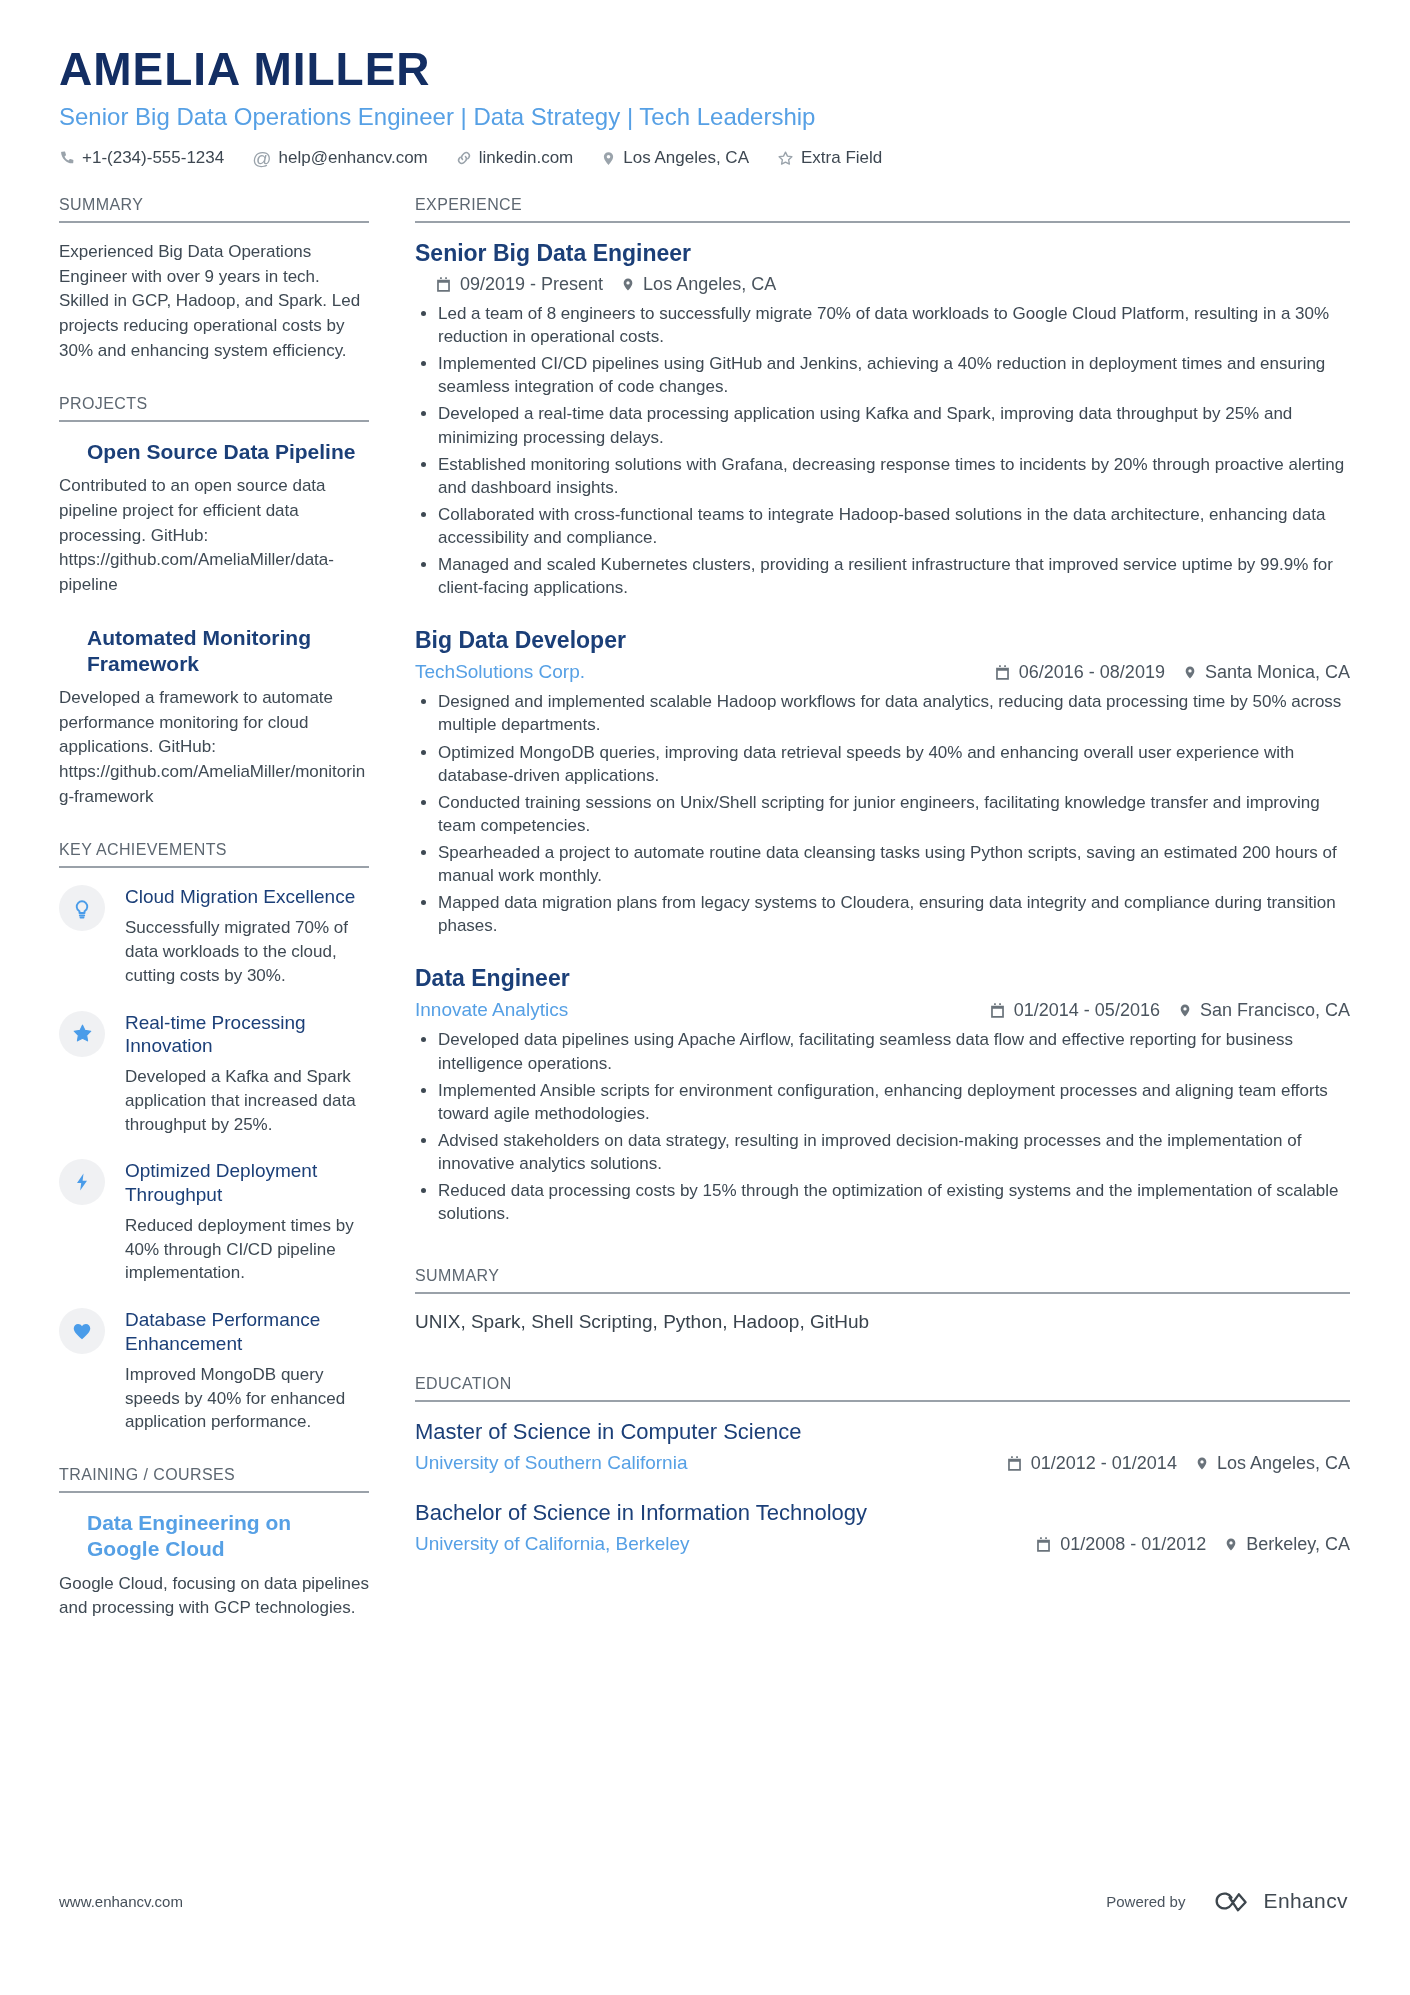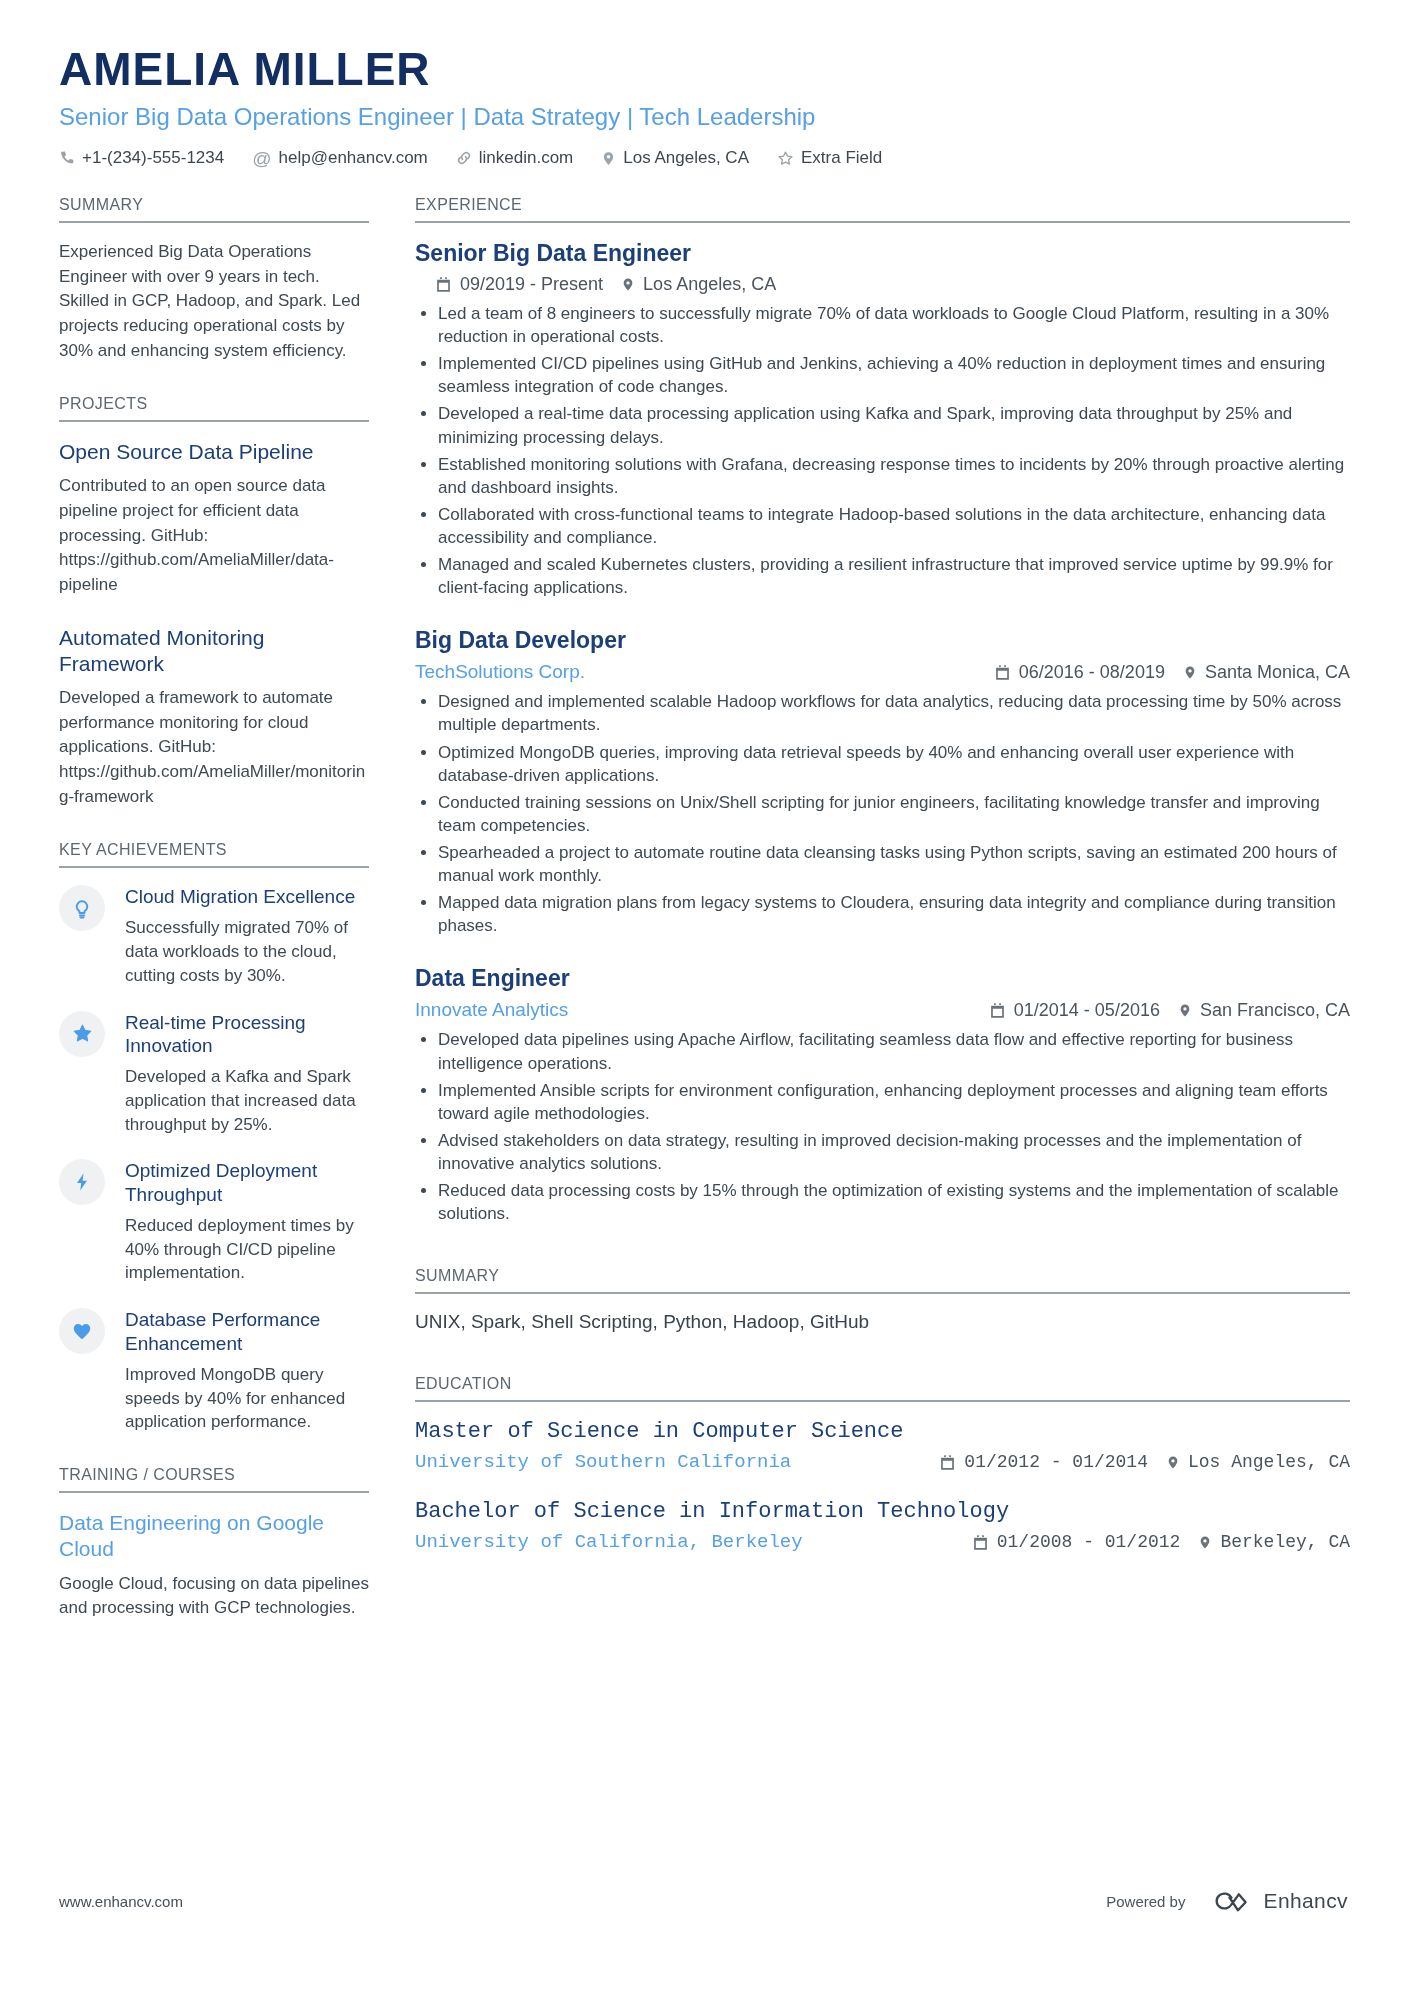--- a/index.html
+++ b/index.html
@@ -22,21 +22,21 @@
   .col-left { width:310px; flex:none; }
   .col-right { flex:1; min-width:0; }
   .section { margin-bottom:32px; }
   .sec-head {
     font-size:16px; font-weight:400; color:#5d6771; letter-spacing:0.4px;
     padding-bottom:7px; border-bottom:2px solid #9aa1a9; margin-bottom:17px;
   }
   .body-text { font-size:17px; line-height:1.45; color:#3e4953; overflow-wrap:anywhere; }
   
   .proj-item { margin-bottom:27px; }
-  .proj-title { font-size:21px; font-weight:400; color:#1b3f78; line-height:1.25; margin-bottom:9px; }
+  .proj-title { font-size:21px; font-weight:700; color:#1b3f78; line-height:1.25; margin-bottom:9px;margin-left:28px; }
   .training-title { color:#56a0e5; }
   
   .ach-item { display:flex; gap:20px; margin-bottom:23px; }
   .ach-icon-wrap { width:46px; height:46px; border-radius:50%; background:#f0f1f3;
     display:flex; align-items:center; justify-content:center; flex:none; }
   .ach-icon-wrap svg { color:#4a9ce9; }
   .ach-title { font-size:19px; font-weight:500; color:#1b3f78; line-height:1.25; margin-bottom:7px; }
   .ach-desc { font-size:17px; line-height:1.4; color:#3e4953; }
   
   .job { margin-bottom:28px; }
@@ -44,21 +44,21 @@
   .edu-title { font-size:22px; font-weight:500; color:#1b3f78; margin-bottom:7px; }
   .meta-row { display:flex; align-items:center; margin-bottom:7px; }
   .company { font-size:19px; color:#56a0e5; flex:1; }
   .meta-right { display:inline-flex; align-items:center; gap:18px; margin-left:20px; }
   .meta-chip { display:inline-flex; align-items:center; gap:8px; font-size:18px; color:#4a545e; }
   .meta-chip svg { color:#6a737b; flex:none; }
   ul.bullets { list-style:disc; padding-left:23px; margin-top:4px; }
   ul.bullets li { font-size:17px; line-height:1.36; color:#3e4953; margin-bottom:4px; }
   .skills-text { font-size:19px; color:#39434d; margin-top:6px; }
   .sec-gap { margin-top:42px; }
-  .edu-item { margin-bottom:26px;font-family:Liberation Mono, monospace; }
+  .edu-item { margin-bottom:26px; }
   
   .footer { position:absolute; left:59px; right:62px; top:1888px;
     display:flex; justify-content:space-between; align-items:center; }
   .site { font-size:15px; color:#454f59; }
   .powered { display:flex; align-items:center; gap:25px; }
   .powered-label { font-size:15px; color:#4a545e; }
   .brand-mark { display:flex; align-items:center; gap:9px; color:#3d464d; }
   .brand-name { font-size:21px; color:#3f4850; letter-spacing:0.4px; }
 </style>
 </head>

